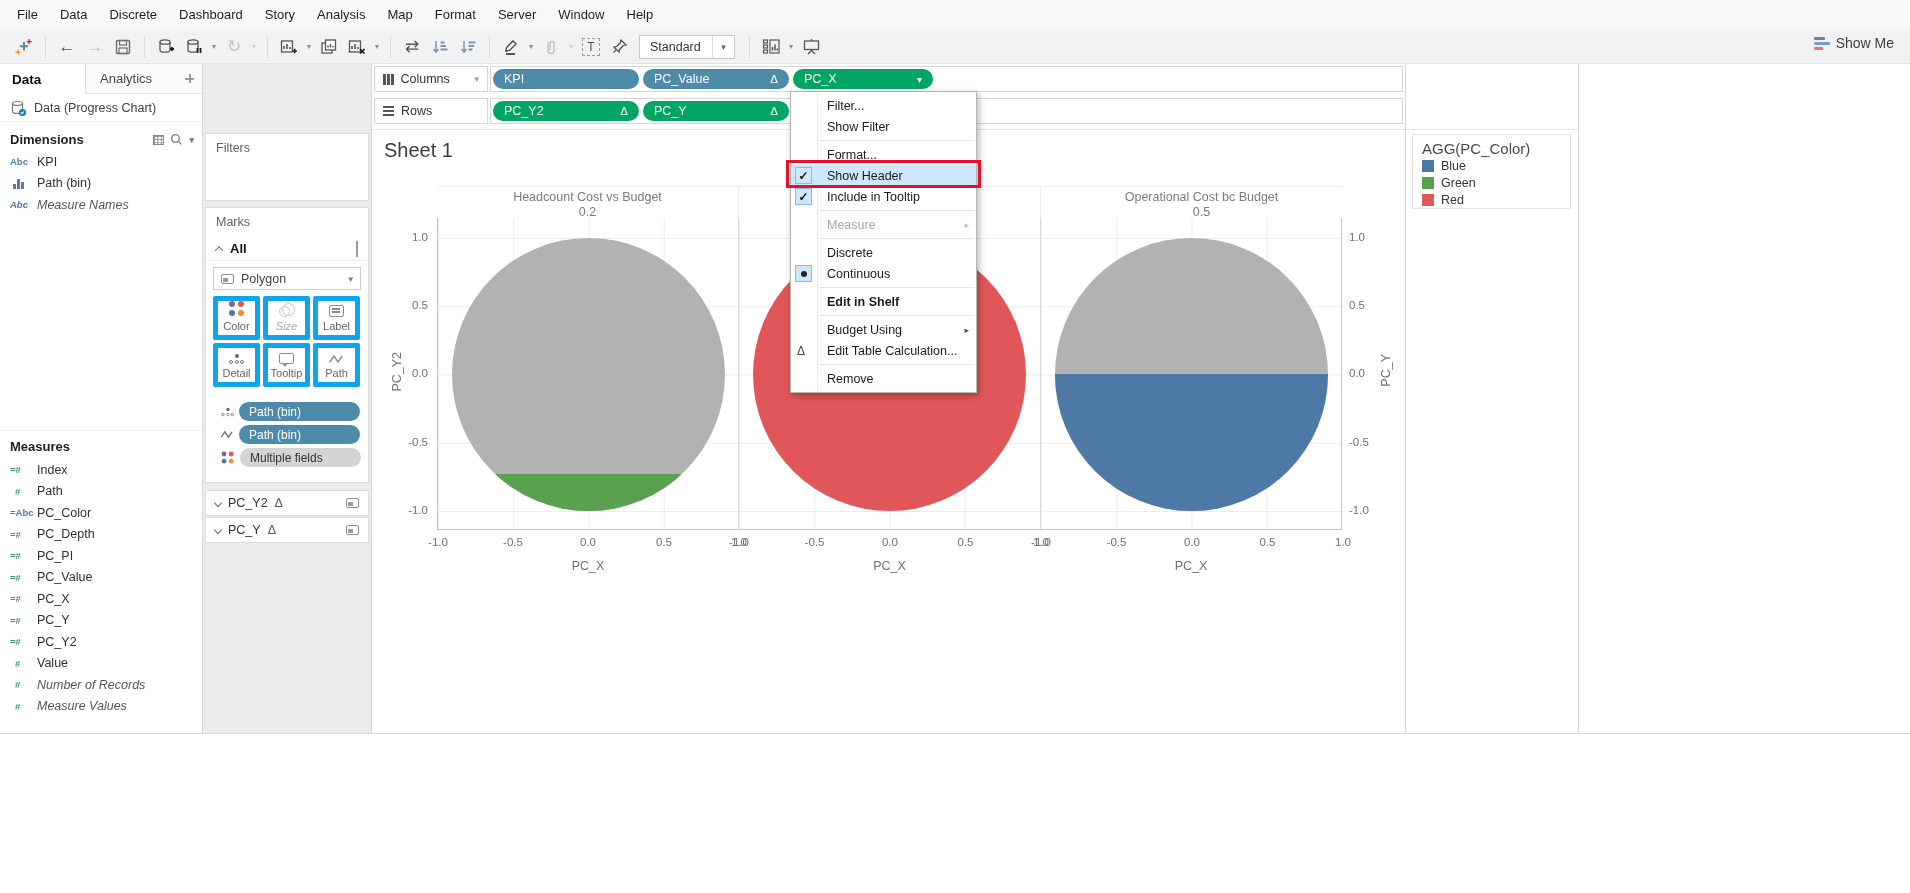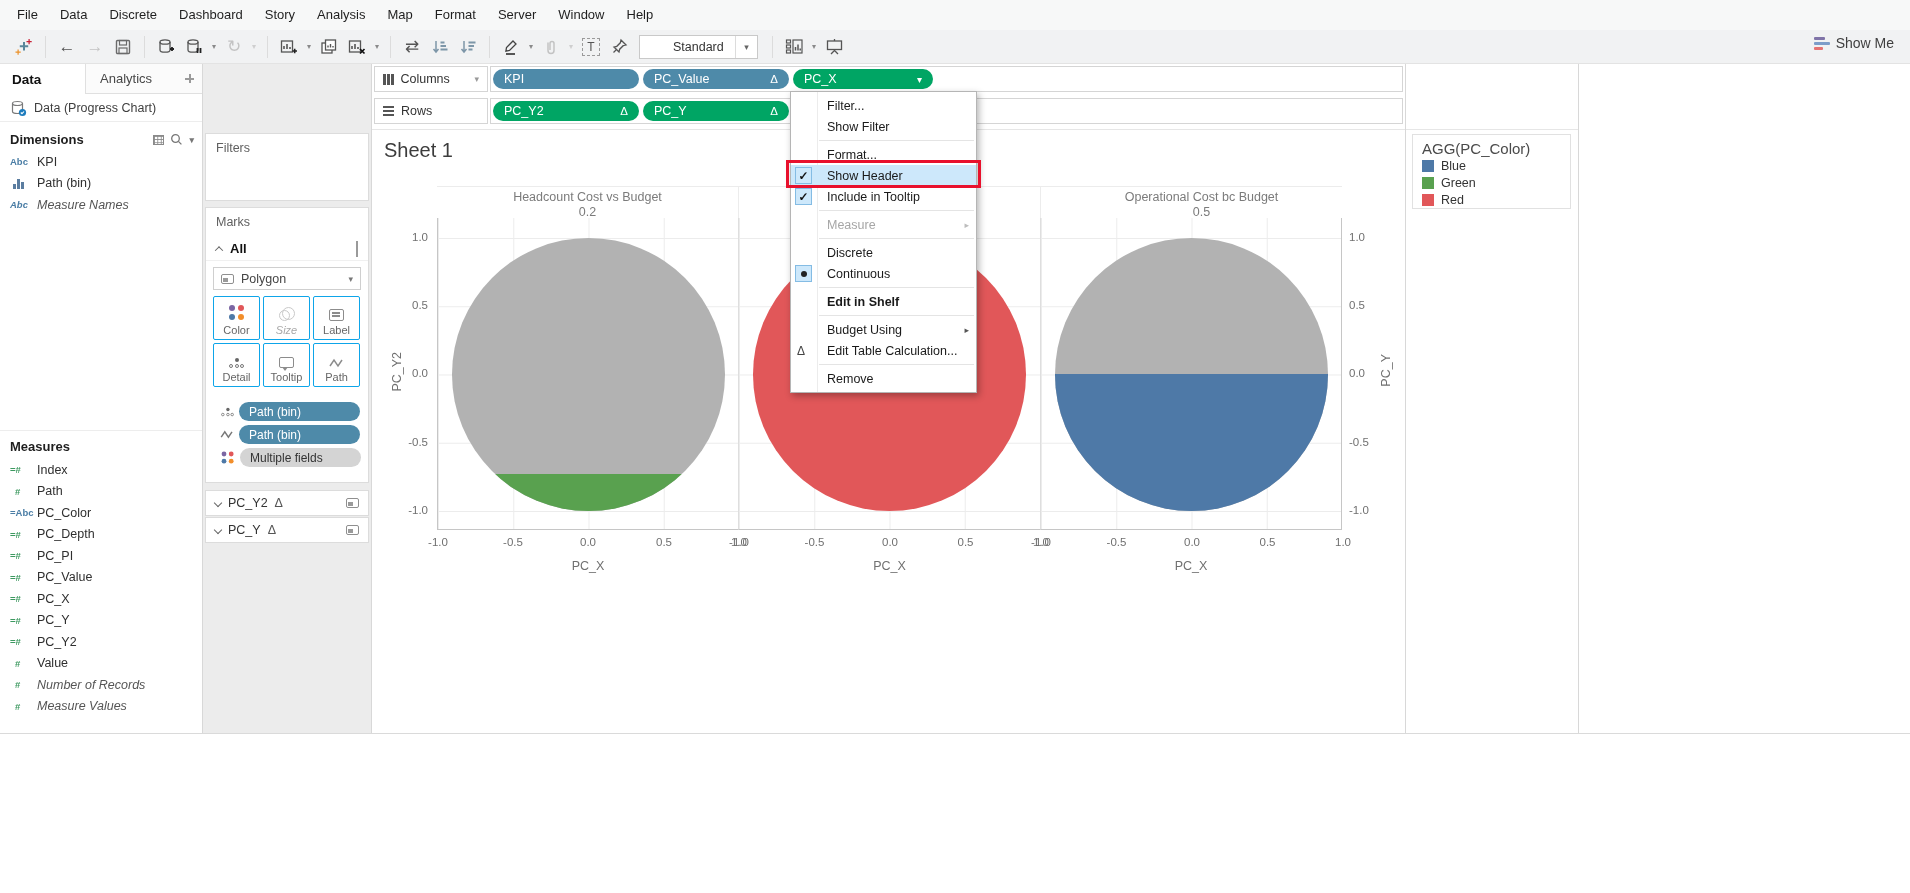--- a/index.html
+++ b/index.html
@@ -15,21 +15,21 @@
   
   .toolbar { position:absolute; left:0; top:30px; width:1910px; height:34px; background:#f1f2f3;
              border-bottom:1px solid #e3e3e3; display:flex; align-items:center; padding-left:10px; }
   .tb { width:28px; height:26px; display:flex; align-items:center; justify-content:center;
         color:#555; font-size:17px; }
   .tb.dis { color:#c3c3c3; }
   .tc { width:12px; font-size:8px; color:#8a8a8a; text-align:center; }
   .tc.dis { color:#cfcfcf; }
   .tsep { width:1px; height:22px; background:#dcdcdc; margin:0 7px; }
   .stdbox { display:flex; align-items:center; border:1px solid #c9c9c9; background:#fff; height:24px;
-            margin-left:6px;padding-left:23px; }
+            margin-left:6px; }
   .stdbox .lbl { padding:0 10px; font-size:12.5px; color:#333; min-width:72px; }
   .stdbox .dd { width:22px; height:100%; border-left:1px solid #dcdcdc; display:flex; align-items:center;
                 justify-content:center; font-size:9px; color:#666; }
   .showme { position:absolute; right:16px; top:35px; display:flex; align-items:center; gap:6px;
             font-size:14px; color:#3f3f3f; }
   .sm-ico { display:flex; flex-direction:column; gap:2px; }
   .sm-ico i { display:block; height:3px; border-radius:1px; }
 
   
   .tb svg { display:block; }
@@ -76,21 +76,21 @@
   .allrow b { font-size:13px; color:#111; }
   .chev { width:6px; height:6px; border-right:1.6px solid #666; border-bottom:1.6px solid #666; flex:none; }
   .chev.up { transform:rotate(-135deg) translate(-1px,-1px); }
   .chev.down { transform:rotate(45deg); }
   .polyico { width:13px; height:10px; border:1px solid #8f8f8f; border-radius:2px; position:relative; flex:none; background:#fff;}
   .polyico:after { content:""; position:absolute; left:1px; bottom:1px; width:5px; height:4px; background:#9a9a9a; }
   .mtype { display:flex; align-items:center; gap:7px; margin:6px 7px 0 7px; height:23px;
            border:1px solid #cfcfcf; padding:0 7px; color:#444; background:#fff; }
   .mtype .cd { margin-left:auto; font-size:9px; color:#777; }
   .btngrid { display:flex; flex-wrap:wrap; gap:3px; padding:6px 7px 0 7px; }
-  .mbtn { width:47px; height:44px; border:1px solid #0ea5e9; border-radius:2px; display:flex;
+  .mbtn { width:47px; height:44px; border:5px solid #0ea5e9; border-radius:2px; display:flex;
           flex-direction:column; align-items:center; justify-content:flex-end; padding-bottom:3px; gap:3px; }
   .mbtn .blab { font-size:11px; color:#666; }
   .mbtn.dim .blab { color:#a8a8a8;font-style:italic; }
   .dots4 { width:16px; height:16px; display:grid; grid-template-columns:7px 7px; gap:2px; }
   .dots4 i { width:6px; height:6px; border-radius:50%; display:block; }
   .sizeico { width:16px; height:14px; position:relative; }
   .sizeico:before { content:""; position:absolute; left:0; bottom:0; width:9px; height:9px; border:1.4px solid #c9c9c9; border-radius:50%; }
   .sizeico:after { content:""; position:absolute; right:0; top:0; width:11px; height:11px; border:1.4px solid #c9c9c9; border-radius:50%; }
   .labelico { width:15px; height:12px; border:1.4px solid #8c8c8c; border-radius:2px; position:relative; }
   .labelico:after { content:""; position:absolute; left:2px; top:2px; width:8px; height:1.6px; background:#8c8c8c; box-shadow:0 3px 0 #8c8c8c; }

